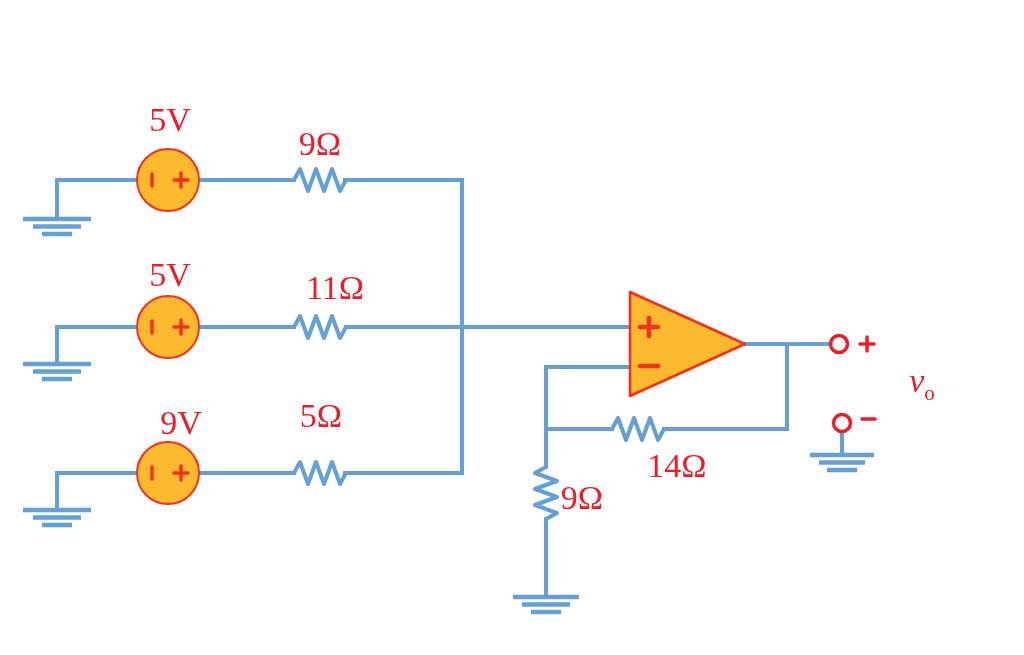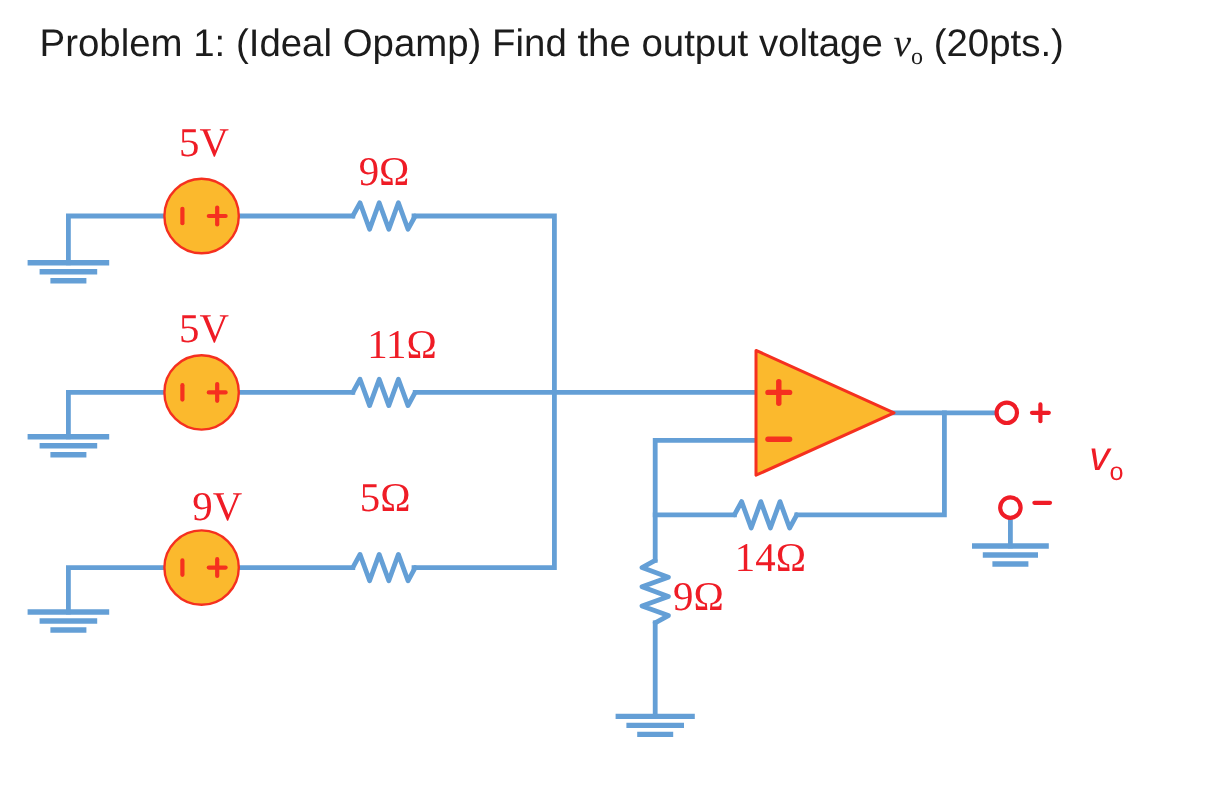--- a/index.html
+++ b/index.html
@@ -38,31 +38,30 @@
   .mark{stroke:var(--component-stroke);stroke-width:3.5;stroke-linecap:round;fill:none;}
   .markbold{stroke:var(--component-stroke);stroke-width:4.5;stroke-linecap:round;fill:none;}
   .outmark{stroke:var(--label-text);stroke-width:3.5;stroke-linecap:round;fill:none;}
   .lbl{
     position:absolute;transform:translate(-50%,-50%);
     font-family:"Liberation Serif",serif;font-size:34px;line-height:1;
     color:var(--label-text);white-space:nowrap;
   }
   .vo{
     position:absolute;left:922px;top:384px;transform:translate(-50%,-50%);
-    color:var(--label-text);white-space:nowrap;font-family:Liberation Sans, sans-serif;
+    color:var(--label-text);white-space:nowrap;font-family:Liberation Serif, serif;
   }
   .vo .vov{font-style:italic;font-size:34px;}
   .vo .vos{font-size:21px;vertical-align:-8px;}
 </style>
 </head>
 <body>
 
 <div class="stage">
 
-  <div class="title"><span>Problem 1: (Ideal Opamp) Find the output voltage </span><span class="tvar">v</span><span class="tsub">o</span><span> (20pts.)</span></div>
 
   <svg class="circuit" width="1024" height="655" viewBox="0 0 1024 655">
 
     <path class="wire" d="M57,219 V180 H137"></path>
     <path class="wire" d="M199,180 H294"></path>
     <path class="wire" d="M345,180 L462,180 L462,473 L345,473"></path>
     <path class="wire" d="M57,364 V327 H137"></path>
     <path class="wire" d="M199,327 H294"></path>
     <path class="wire" d="M346,327 H630"></path>
     <path class="wire" d="M57,510 V473 H137"></path>
@@ -146,18 +145,18 @@
     <circle class="term" cx="842" cy="423" r="8.5"></circle>
     <line class="outmark" x1="862" y1="419" x2="875" y2="419"></line>
   </svg>
 
   <div class="lbl" style="left:170px;top:120px">5V</div>
   <div class="lbl" style="left:320px;top:144px">9Ω</div>
   <div class="lbl" style="left:170px;top:275px">5V</div>
   <div class="lbl" style="left:335px;top:288px">11Ω</div>
   <div class="lbl" style="left:181px;top:423px">9V</div>
   <div class="lbl" style="left:321px;top:416px">5Ω</div>
-  <div class="lbl" style="left:642px;top:466px">14Ω</div>
+  <div class="lbl" style="left:677px;top:466px">14Ω</div>
   <div class="lbl" style="left:582px;top:498px">9Ω</div>
 
   <div class="vo"><span class="vov">v</span><span class="vos">o</span></div>
 
 </div>
 
 </body></html>

